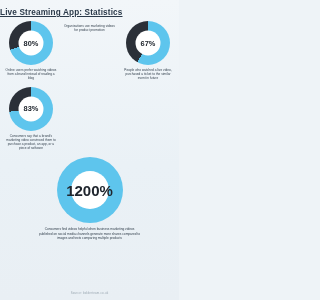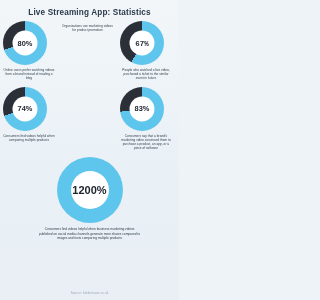--- a/index.html
+++ b/index.html
@@ -11,40 +11,40 @@
     position:relative;
   }
   .poster{
     width:179px;height:300px;
     box-sizing:border-box;
     padding:0;
     position:relative;
     background:linear-gradient(180deg,#f2f6f9 0%,#eaf1f6 55%,#e9eff4 100%);
   }
   .title{
-    text-align:center;
     font-size:8.2px;
     font-weight:bold;
     color:#2b3a4a;
     letter-spacing:0.15px;
     padding-top:8px;
     line-height:10px;
+    text-decoration:underline;
   }
   .grid{
     display:flex;
     flex-direction:row;
     justify-content:space-between;
     padding:0 3px;
     margin-top:3px;
   }
   .cell{
     width:56px;
     display:flex;
     flex-direction:column;
-    align-items:flex-start;
+    align-items:center;
   }
   .donut{
     position:relative;
     width:44px;height:44px;
     border-radius:50%;
   }
   .donut .hole{
     position:absolute;
     left:50%;top:50%;
     transform:translate(-50%,-50%);
@@ -84,21 +84,21 @@
   .donut-big .hole{
     position:absolute;
     left:50%;top:50%;
     transform:translate(-50%,-50%);
     width:38px;height:38px;
     border-radius:50%;
     background:#ffffff;
     display:flex;align-items:center;justify-content:center;
   }
   .donut-big .pct{
-    font-size:11px;
+    font-size:15px;
     font-weight:bold;
     color:#20262e;
   }
   .caption-big{
     font-size:3.2px;
     line-height:4.4px;
     color:#2f3c49;
     text-align:center;
     width:104px;
     margin-top:4px;
@@ -130,41 +130,33 @@
         </div>
       </div>
       <div class="caption">Online users prefer watching videos from a brand instead of reading a blog</div>
     </div>
 
     <div class="cell">
       <div class="caption">Organisations use marketing videos for product promotion</div>
     </div>
 
     <div class="cell">
-      <div class="donut" id="d2" style="background: conic-gradient(from 208.8deg, rgb(43, 48, 56) 0deg, rgb(43, 48, 56) 151.2deg, rgb(94, 197, 237) 151.2deg, rgb(94, 197, 237) 360deg); font-family: Liberation Mono, monospace;">
+      <div class="donut" id="d2" style="background: conic-gradient(from 208.8deg, rgb(43, 48, 56) 0deg, rgb(43, 48, 56) 151.2deg, rgb(94, 197, 237) 151.2deg, rgb(94, 197, 237) 360deg);">
         <div class="hole">
           <span class="pct">67%</span>
         </div>
       </div>
       <div class="caption">People who watched a live video, purchased a ticket to the similar event in future</div>
     </div>
 
   </div>
 
   <div class="grid row2">
 
 
-    <div class="cell">
-      <div class="donut" id="d4" style="background: conic-gradient(from 252deg, rgb(43, 48, 56) 0deg, rgb(43, 48, 56) 108deg, rgb(94, 197, 237) 108deg, rgb(94, 197, 237) 360deg);">
-        <div class="hole">
-          <span class="pct">74%</span>
-        </div>
-      </div>
-      <div class="caption">Consumers find videos helpful when comparing multiple products</div>
-    </div>
 
     <div class="cell">
       <div class="donut" id="d5" style="background: conic-gradient(from 262.8deg, rgb(43, 48, 56) 0deg, rgb(43, 48, 56) 97.2deg, rgb(94, 197, 237) 97.2deg, rgb(94, 197, 237) 360deg);">
         <div class="hole">
           <span class="pct">83%</span>
         </div>
       </div>
       <div class="caption">Consumers say that a brand's marketing video convinced them to purchase a product, an app, or a piece of software</div>
     </div>
 

